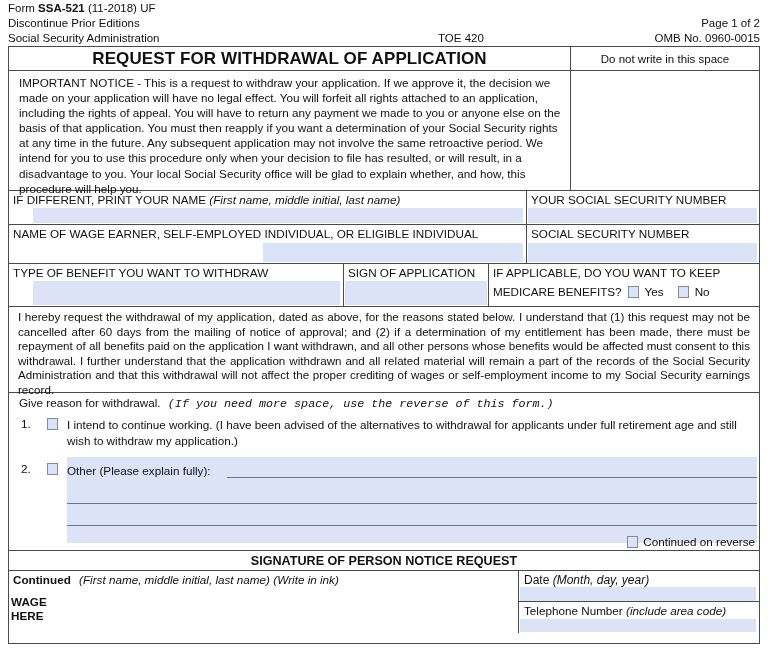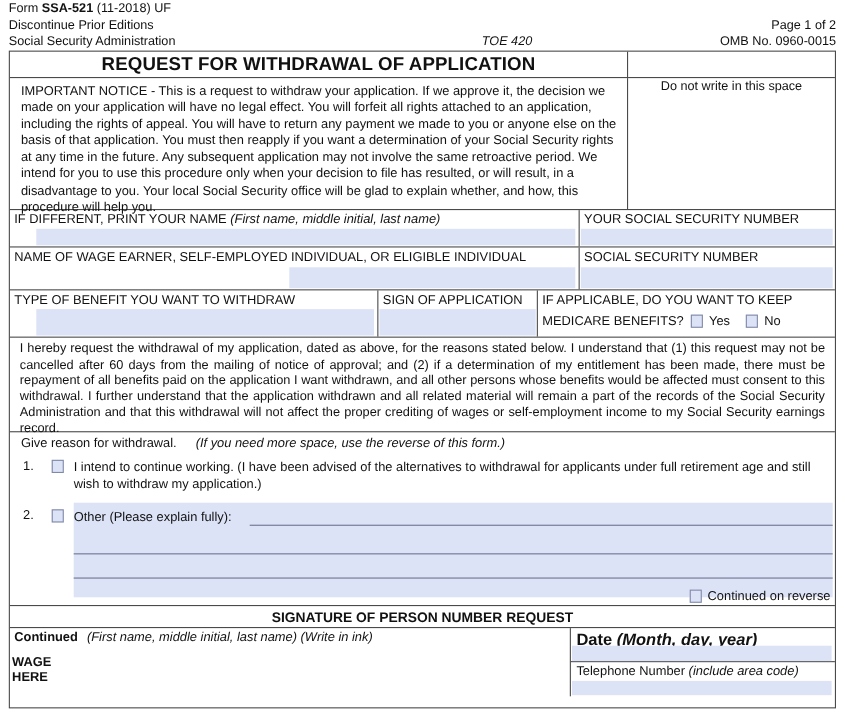--- a/index.html
+++ b/index.html
@@ -31,21 +31,20 @@
     line-height: 15px;
   }
   .hdr-left { position: absolute; left: 0; top: 0; }
   .hdr-left div { white-space: nowrap; }
   .b { font-weight: bold; }
   .hdr-toe {
     position: absolute;
     left: 430px; top: 30px;
     font-size: 11.5px;
     white-space: nowrap;
-    font-style: italic;
   }
   .hdr-right {
     position: absolute;
     right: 0; top: 15px;
     text-align: right;
   }
   .hdr-right div { white-space: nowrap; }
 
   
   .frame {
@@ -81,21 +80,20 @@
   }
   .title-note {
     position: absolute;
     left: 562px; top: 0;
     width: 188px;
     height: 100%;
     display: flex;
     align-items: center;
     justify-content: center;
     font-size: 11.5px;
-    margin-top: 20px;
   }
 
   
   .noticewrap {
     position: relative;
     height: 120px;
     border-bottom: 1.4px solid #4a4a4a;
     box-sizing: border-box;
   }
   .notice {
@@ -272,22 +270,21 @@
     left: 510px; top: 0;
     width: 240px; height: 100%;
   }
   .sig-date {
     position: absolute;
     left: 0; top: 0;
     width: 100%; height: 31px;
     border-bottom: 1.4px solid #4a4a4a;
     box-sizing: border-box;
     padding: 2px 0 0 5px;
-    font-size: 15px;
-    font-weight: bold;
+    font-size: 12px;
   }
   .sig-tel {
     position: absolute;
     left: 0; top: 31px;
     width: 100%; height: 31px;
     box-sizing: border-box;
     padding: 2px 0 0 5px;
     font-size: 11.7px;
   }
 </style>
@@ -369,42 +366,42 @@
           <span>No</span>
         </div>
       </div>
     </div>
 
     <div class="hereby">I hereby request the withdrawal of my application, dated as above, for the reasons stated below. I understand that (1) this request may not be cancelled after 60 days from the mailing of notice of approval; and (2) if a determination of my entitlement has been made, there must be repayment of all benefits paid on the application I want withdrawn, and all other persons whose benefits would be affected must consent to this withdrawal. I further understand that the application withdrawn and all related material will remain a part of the records of the Social Security Administration and that this withdrawal will not affect the proper crediting of wages or self-employment income to my Social Security earnings record.</div>
 
     <div class="reasons">
       <div class="givereason">
         <span>Give reason for withdrawal.</span>
-        <span class="it" style="margin-left:14px;">(If you need more space, use the reverse of this form.)</span>
+        <span class="it" style="margin-left:4px;font-family:Liberation Mono, monospace;">(If you need more space, use the reverse of this form.)</span>
       </div>
 
       <div class="num" style="left:12px; top:24px;">1.</div>
       <div class="cbox" style="left:38px; top:25px;"></div>
       <div class="r1-text">I intend to continue working. (I have been advised of the alternatives to withdrawal for applicants under full retirement age and still wish to withdraw my application.)</div>
 
       <div class="num" style="left:12px; top:69px;">2.</div>
       <div class="cbox" style="left:38px; top:70px;"></div>
       <div class="otherfill"></div>
       <div class="r2-text">Other (Please explain fully):</div>
       <div class="ruled" style="left:218px; top:84px; width:530px;"></div>
       <div class="ruled" style="left:58px; top:110px; width:690px;"></div>
       <div class="ruled" style="left:58px; top:132px; width:690px;"></div>
 
       <div class="contwrap">
         <span class="cbox-inline"></span>
         <span>Continued on reverse</span>
       </div>
     </div>
 
-    <div class="sigband">SIGNATURE OF PERSON NUMBER REQUEST</div>
+    <div class="sigband">SIGNATURE OF PERSON NOTICE REQUEST</div>
 
     <div class="sigrow">
       <div class="sigleft">
         <div>
           <span class="b">Continued</span>
           <span class="it" style="margin-left:5px;">(First name, middle initial, last name) (Write in ink)</span>
         </div>
       </div>
       <div class="signhere">
         <div>WAGE</div>

